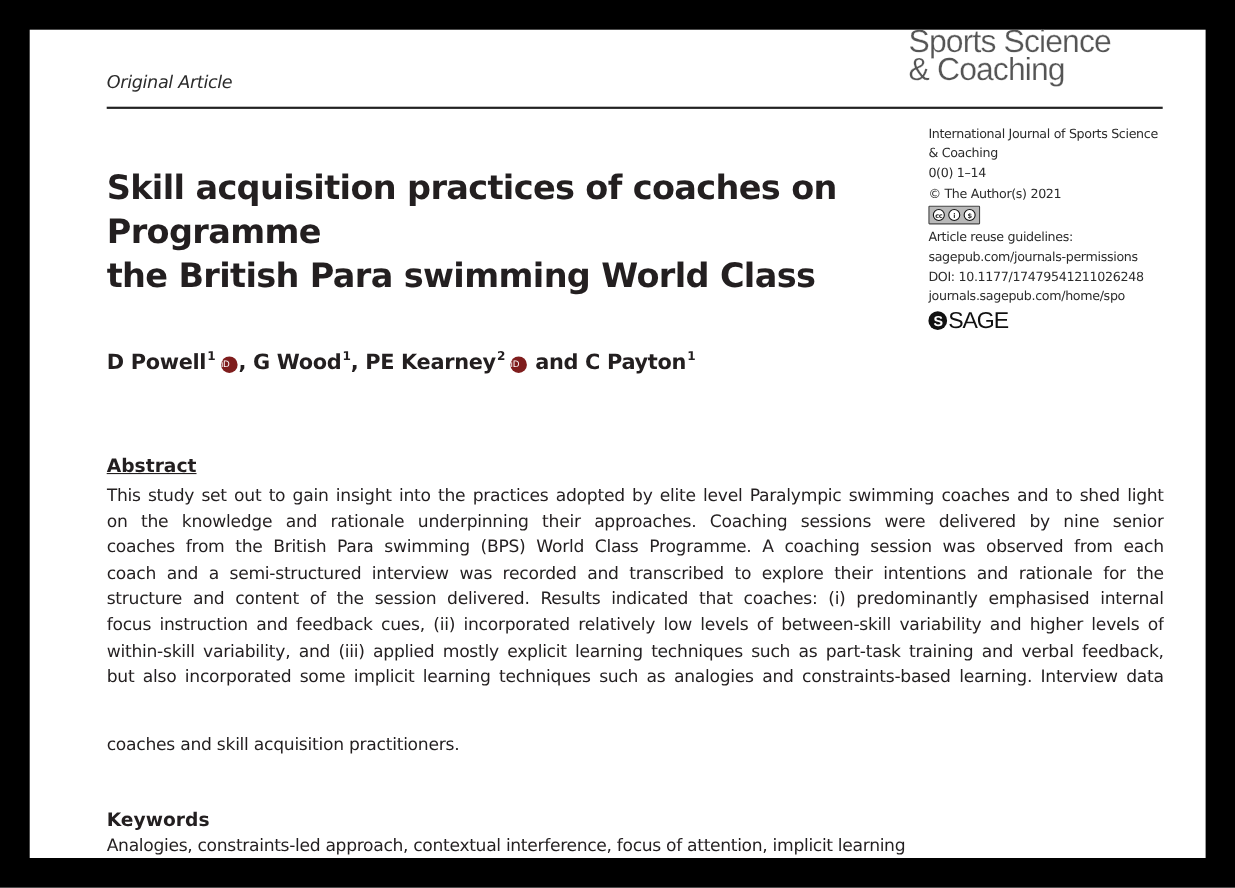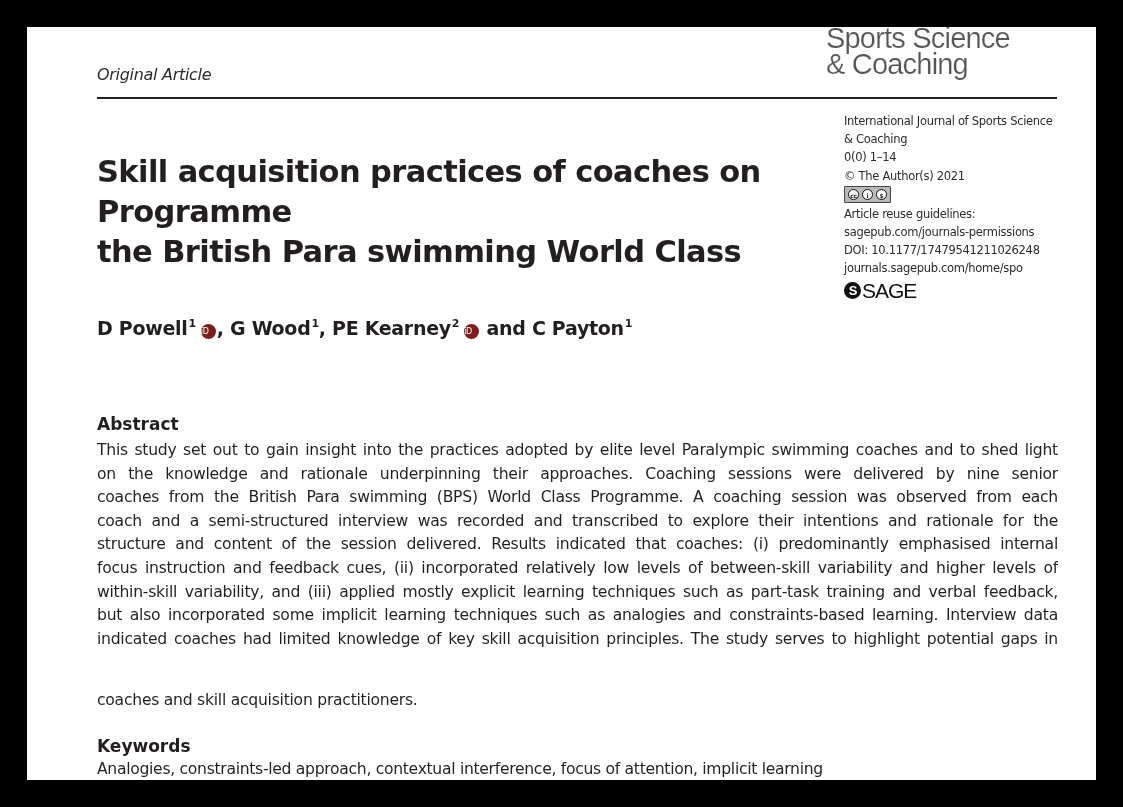--- a/index.html
+++ b/index.html
@@ -51,21 +51,21 @@
       position: absolute; left: 70px; top: 290px; font-weight: bold; font-size: 19px; color: #231f20;
       white-space: nowrap; letter-spacing: -0.3px;
     }
     .authors sup { font-size: 11px; vertical-align: 8px; margin-left: 1px; }
     .orcid {
       display: inline-block; width: 15px; height: 15px; border-radius: 50%; background: #7f1d1d;
       color: #fff; font-size: 8px; line-height: 15px; vertical-align: 1px;
       font-weight: normal; margin: 0 1px 0 5px;
     }
     .abstract-heading {
-      position: absolute; left: 70px; top: 387px; font-weight: bold; font-size: 17px; color: #231f20;
+      position: absolute; left: 70px; top: 387px; font-weight: bold; font-size: 17px; color: #231f20; text-decoration: underline;
     }
     .abstract-body {
       position: absolute; left: 70px; top: 412px; width: 961px; font-size: 15.6px; line-height: 23.6px;
       color: #231f20; letter-spacing: -0.25px;
     }
     .abstract-body .ln { display: block; text-align: justify; text-align-last: justify; white-space: nowrap; height: 23.6px; overflow: hidden; }
     .abstract-body .ln.last { text-align-last: left; margin-top: 38px; }
     .keywords-heading {
       position: absolute; left: 70px; top: 709px; font-weight: bold; font-size: 17px; color: #231f20;
     }
@@ -120,19 +120,18 @@
   <div class="abstract-heading">Abstract</div>
   <div class="abstract-body">
     <span class="ln">This study set out to gain insight into the practices adopted by elite level Paralympic swimming coaches and to shed light</span>
     <span class="ln">on the knowledge and rationale underpinning their approaches. Coaching sessions were delivered by nine senior</span>
     <span class="ln">coaches from the British Para swimming (BPS) World Class Programme. A coaching session was observed from each</span>
     <span class="ln">coach and a semi-structured interview was recorded and transcribed to explore their intentions and rationale for the</span>
     <span class="ln">structure and content of the session delivered. Results indicated that coaches: (i) predominantly emphasised internal</span>
     <span class="ln">focus instruction and feedback cues, (ii) incorporated relatively low levels of between-skill variability and higher levels of</span>
     <span class="ln">within-skill variability, and (iii) applied mostly explicit learning techniques such as part-task training and verbal feedback,</span>
     <span class="ln">but also incorporated some implicit learning techniques such as analogies and constraints-based learning. Interview data</span>
-    <span class="ln">indicated coaches had limited knowledge of key skill acquisition principles. The study serves to highlight potential gaps in</span>
     <span class="ln last">coaches and skill acquisition practitioners.</span>
   </div>
 
   <div class="keywords-heading">Keywords</div>
   <div class="keywords-body">Analogies, constraints-led approach, contextual interference, focus of attention, implicit learning</div>
 </div>
 
 </body></html>

